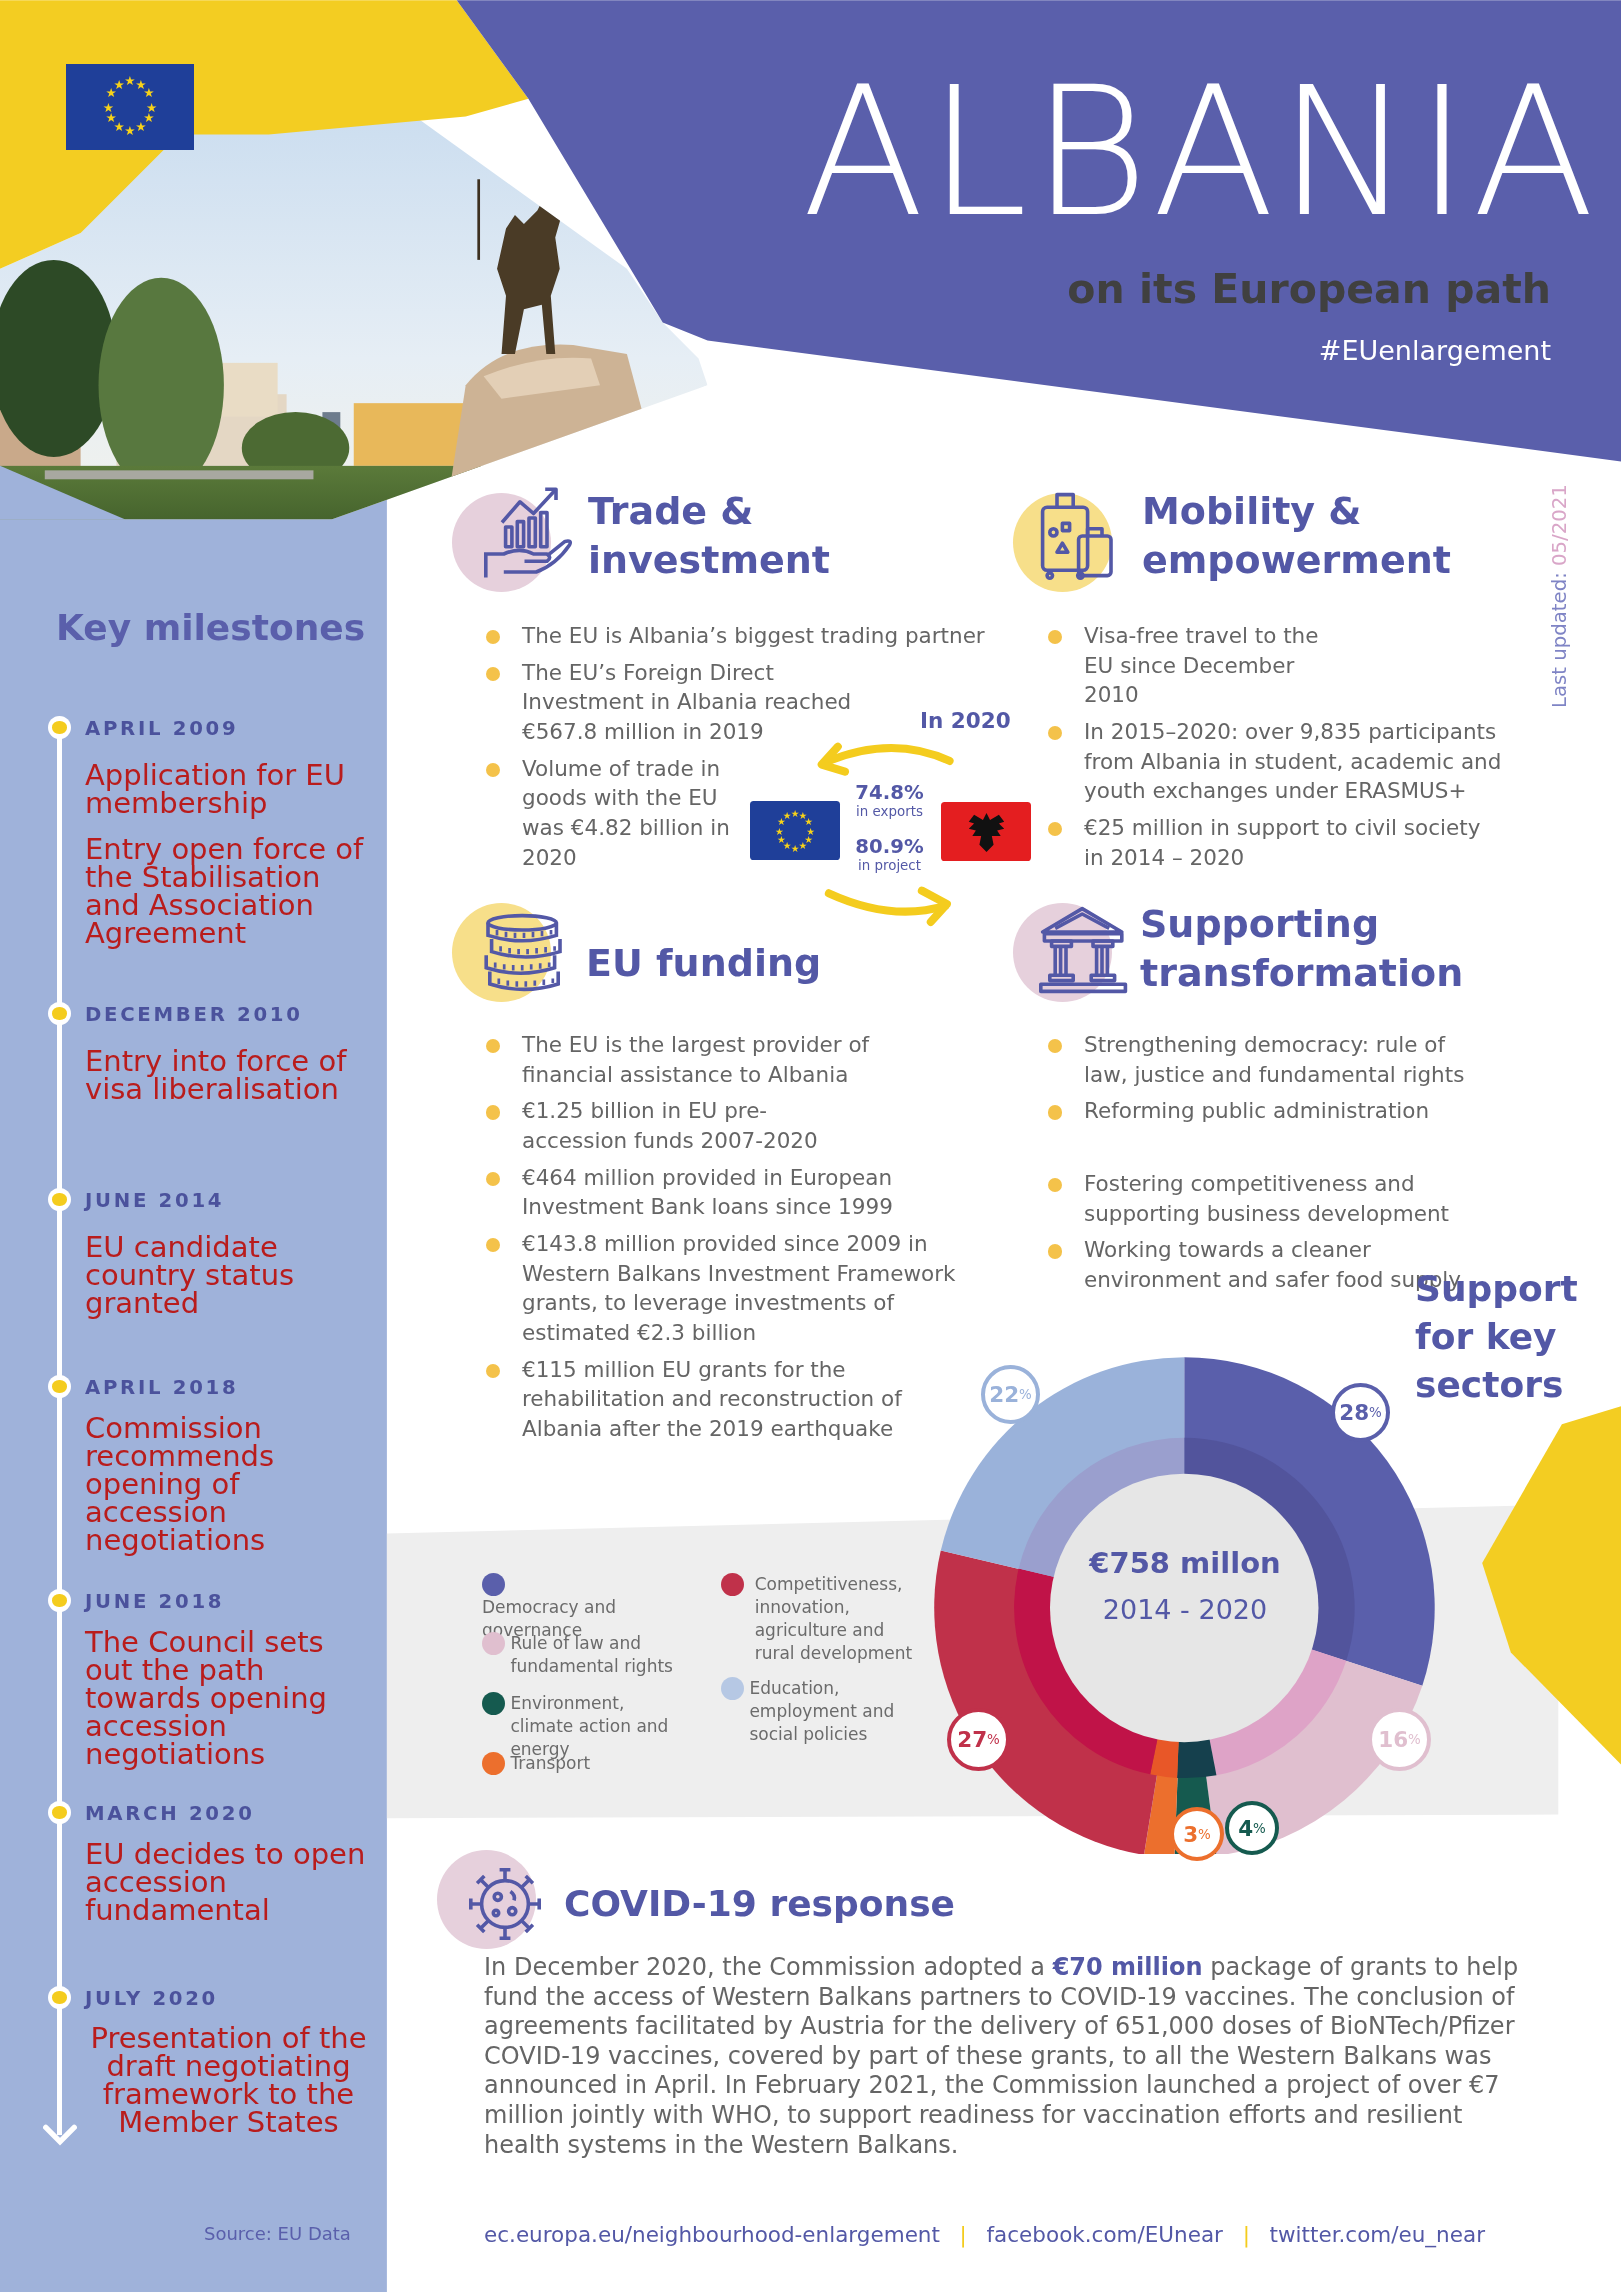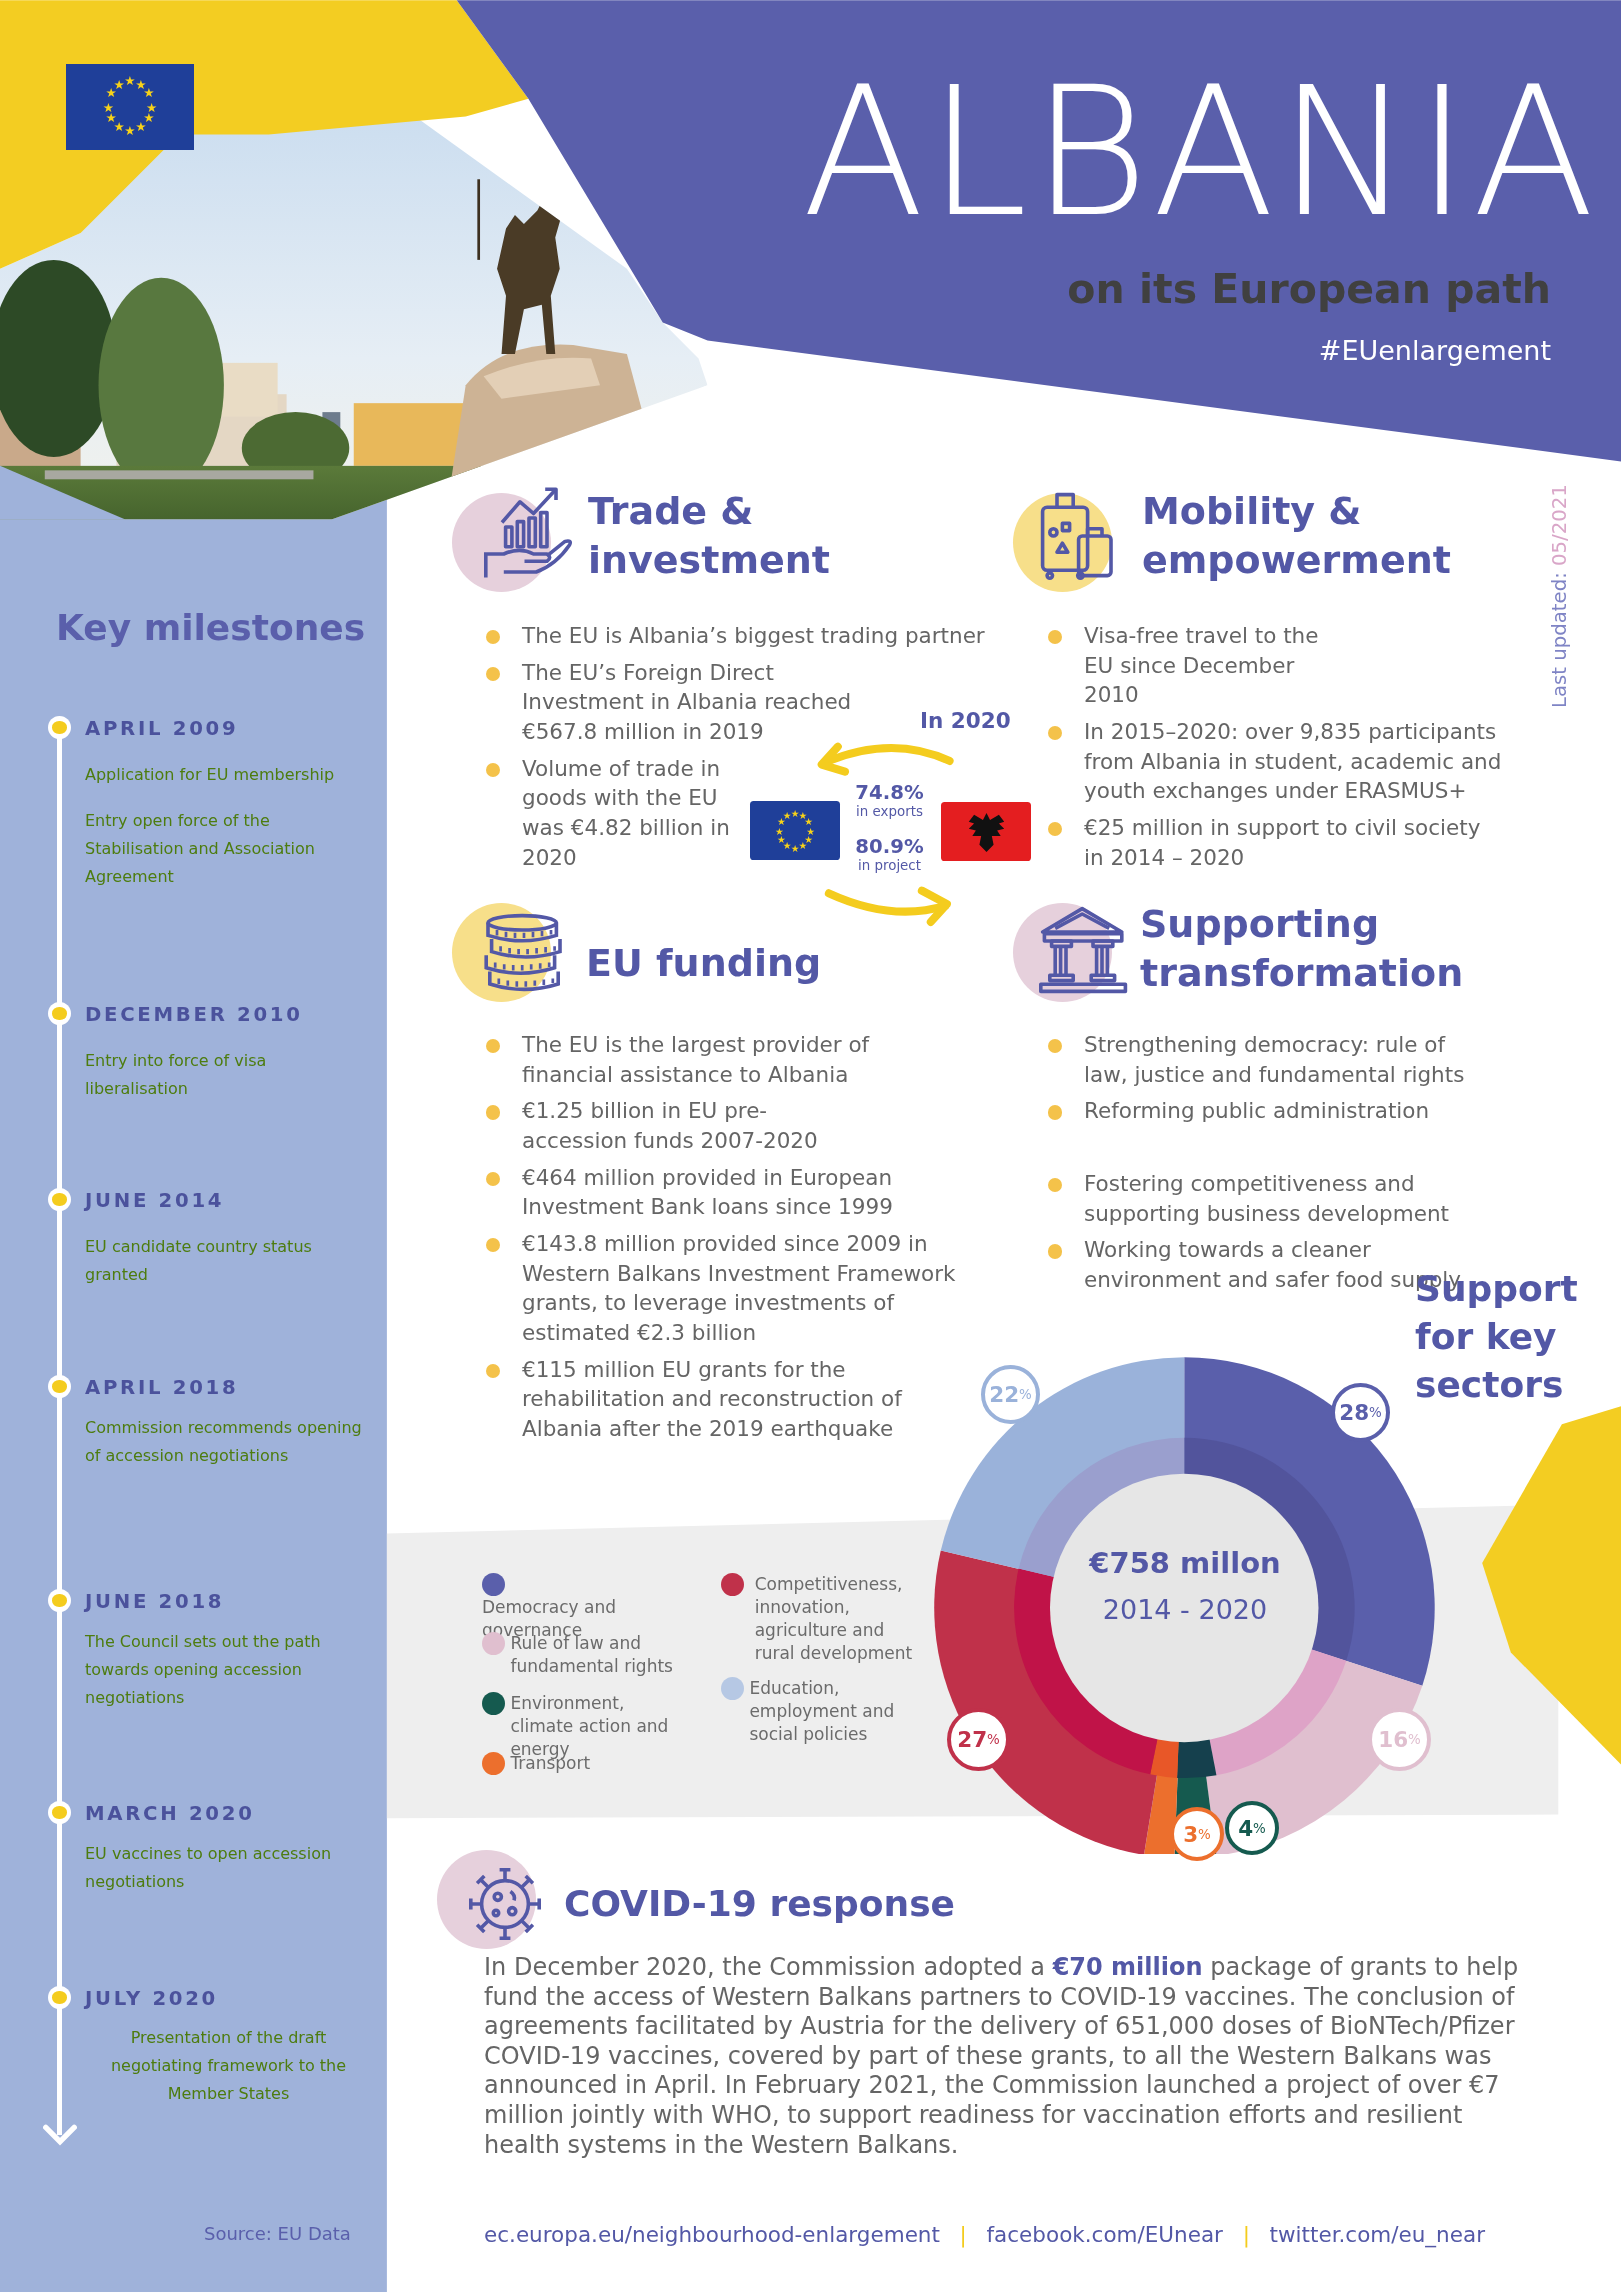--- a/index.html
+++ b/index.html
@@ -9,21 +9,21 @@
   .flag-eu { background:#1f3f99; display:flex; align-items:center; justify-content:center; }
   .title-main { position:absolute; left:802px; top:63px; width:779px; text-align:right; color:#ffffff; font-family:"DejaVu Sans", sans-serif; font-weight:200; font-size:179px; letter-spacing:3.6px; line-height:1; }
   .subtitle { position:absolute; right:70px; top:265px; color:#404040; font-family:"DejaVu Sans", sans-serif; font-weight:bold; font-size:41px; }
   .hashtag { position:absolute; right:70px; top:335px; color:#ffffff; font-size:27px; }
   .sidebar-title { position:absolute; left:56px; top:607px; color:#5a5fab; font-weight:bold; font-size:36px; }
   .timeline-line { position:absolute; left:57px; top:727px; width:5.4px; height:1408px; background:#ffffff; }
   .ms { position:absolute; left:0; width:376px; }
   .ms .dot { position:absolute; left:48px; top:0; width:23px; height:23px; border-radius:50%; background:#ffffff; display:flex; align-items:center; justify-content:center; }
   .ms .dot i { width:14.3px; height:12.5px; border-radius:50%; background:#f4cc1e; display:block; }
   .ms .date { position:absolute; left:85px; top:0.9px; color:#4b529c; font-weight:bold; font-size:19.7px; letter-spacing:2.7px; }
-  .ms .desc { position:absolute; left:85px; top:45px; width:287px; color:#4d7c0f; font-size:16px; line-height:28px; }
+  .ms .desc { position:absolute; left:85px; top:45px; width:287px; color:#b91c1c; font-size:29px; line-height:28px; }
   .ms .desc p { margin:0 0 18px 0; }
   .source { position:absolute; left:204px; top:2223px; color:#5a5fab; font-size:18px; }
   .sec-title { position:absolute; color:#5358a6; font-weight:bold; font-size:38px; line-height:49px; }
   .icon-circle { position:absolute; border-radius:50%; }
   ul.bul { position:absolute; margin:0; padding:0; list-style:none; }
   ul.bul li { position:relative; padding-left:38px; color:#656565; font-size:21.5px; line-height:29.6px; margin-bottom:7.2px; }
   ul.bul li::before { content:""; position:absolute; left:1.8px; top:9px; width:14.3px; height:14.3px; border-radius:50%; background:#f4c24a; }
   .in2020 { position:absolute; left:920px; top:708px; color:#5358a6; font-weight:bold; font-size:21.5px; }
   .pct-label { position:absolute; color:#5358a6; text-align:center; }
   .pct-label b { display:block; font-size:19.7px; }
@@ -175,21 +175,21 @@
   <div class="desc" style="top:39px;">
       <p>The Council sets out the path towards opening accession negotiations</p>
     </div>
 </div>
 <div class="ms" style="top:1801px;">
   <div class="dot">
       <i></i>
     </div>
   <div class="date">MARCH 2020</div>
   <div class="desc" style="top:39px;">
-      <p>EU vaccines to open accession negotiations</p>
+      <p>EU decides to open accession fundamental</p>
     </div>
 </div>
 <div class="ms" style="top:1986px;">
   <div class="dot">
       <i></i>
     </div>
   <div class="date">JULY 2020</div>
   <div class="desc" style="top:38px;text-align:center;">
       <p>Presentation of the draft negotiating framework to the Member States</p>
     </div>

